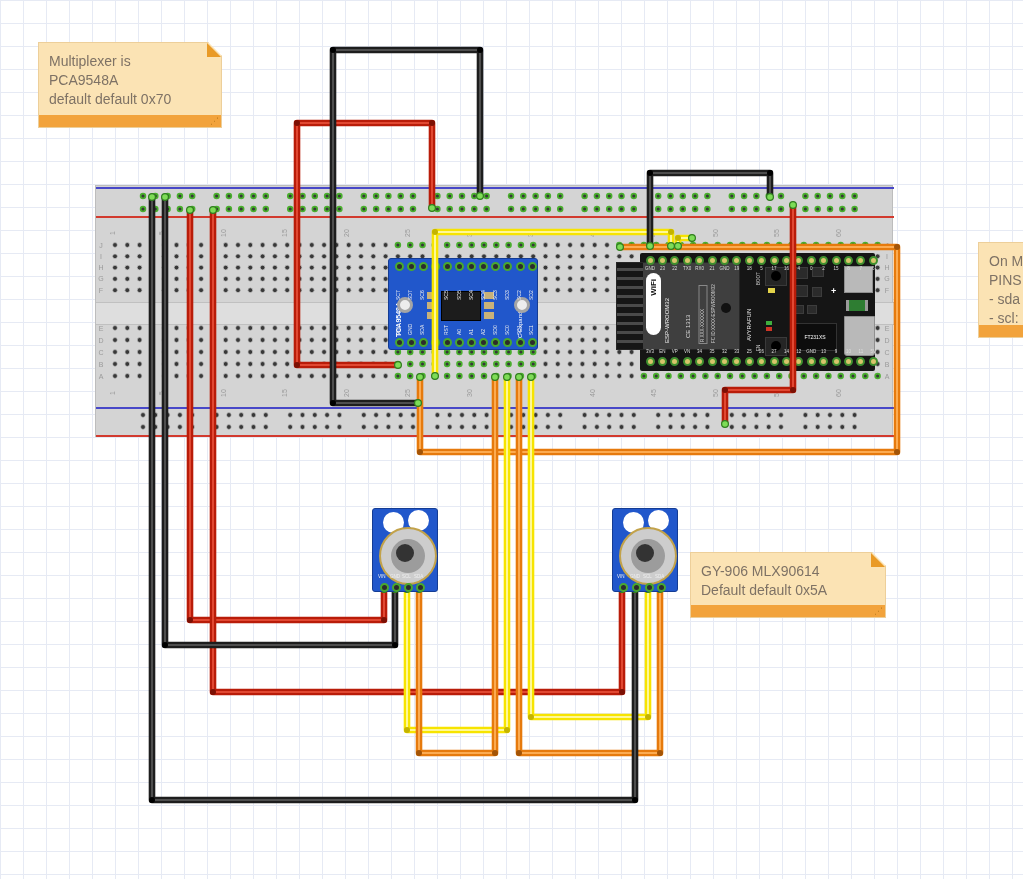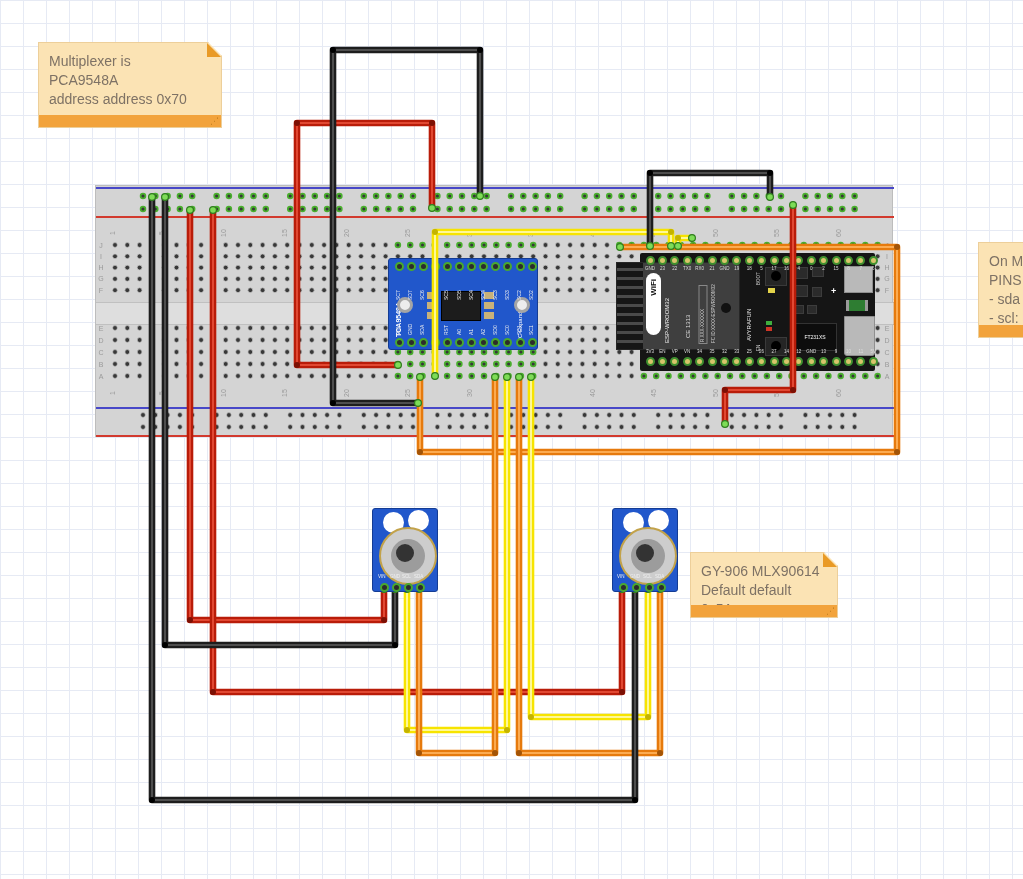--- a/index.html
+++ b/index.html
@@ -1266,34 +1266,34 @@
       <span class="pinlbl" style="left: 30px; top: 66px; font-size: 4.5px;">SCL</span>
       <div class="pin" style="left: 31.5px; top: 74px;"></div>
       <span class="pinlbl" style="left: 42px; top: 66px; font-size: 4.5px;">SDA</span>
       <div class="pin" style="left: 43.5px; top: 74px;"></div>
     </div>
 
   <div class="note folded" style="left:38px;top:42px;width:184px;height:86px">
     <div class="fold"></div>
     <div>Multiplexer is</div>
     <div>PCA9548A</div>
-    <div>address address 0x70</div>
+    <div>default default 0x70</div>
     <div class="bar"></div>
     <div class="dots">⋰</div>
   </div>
 
   <div class="note" style="left:978px;top:242px;width:80px;height:96px">
     <div>On M</div>
     <div>PINS</div>
     <div>- sda</div>
     <div>- scl:</div>
     <div class="bar"></div>
   </div>
 
-  <div class="note folded" style="left:690px;top:552px;width:148px;height:66px">
+  <div class="note folded" style="left:690px;top:552px;width:196px;height:66px">
     <div class="fold"></div>
     <div>GY-906 MLX90614</div>
     <div>Default default 0x5A</div>
     <div class="bar"></div>
     <div class="dots">⋰</div>
   </div>
 
 </div>
 
 </body></html>

